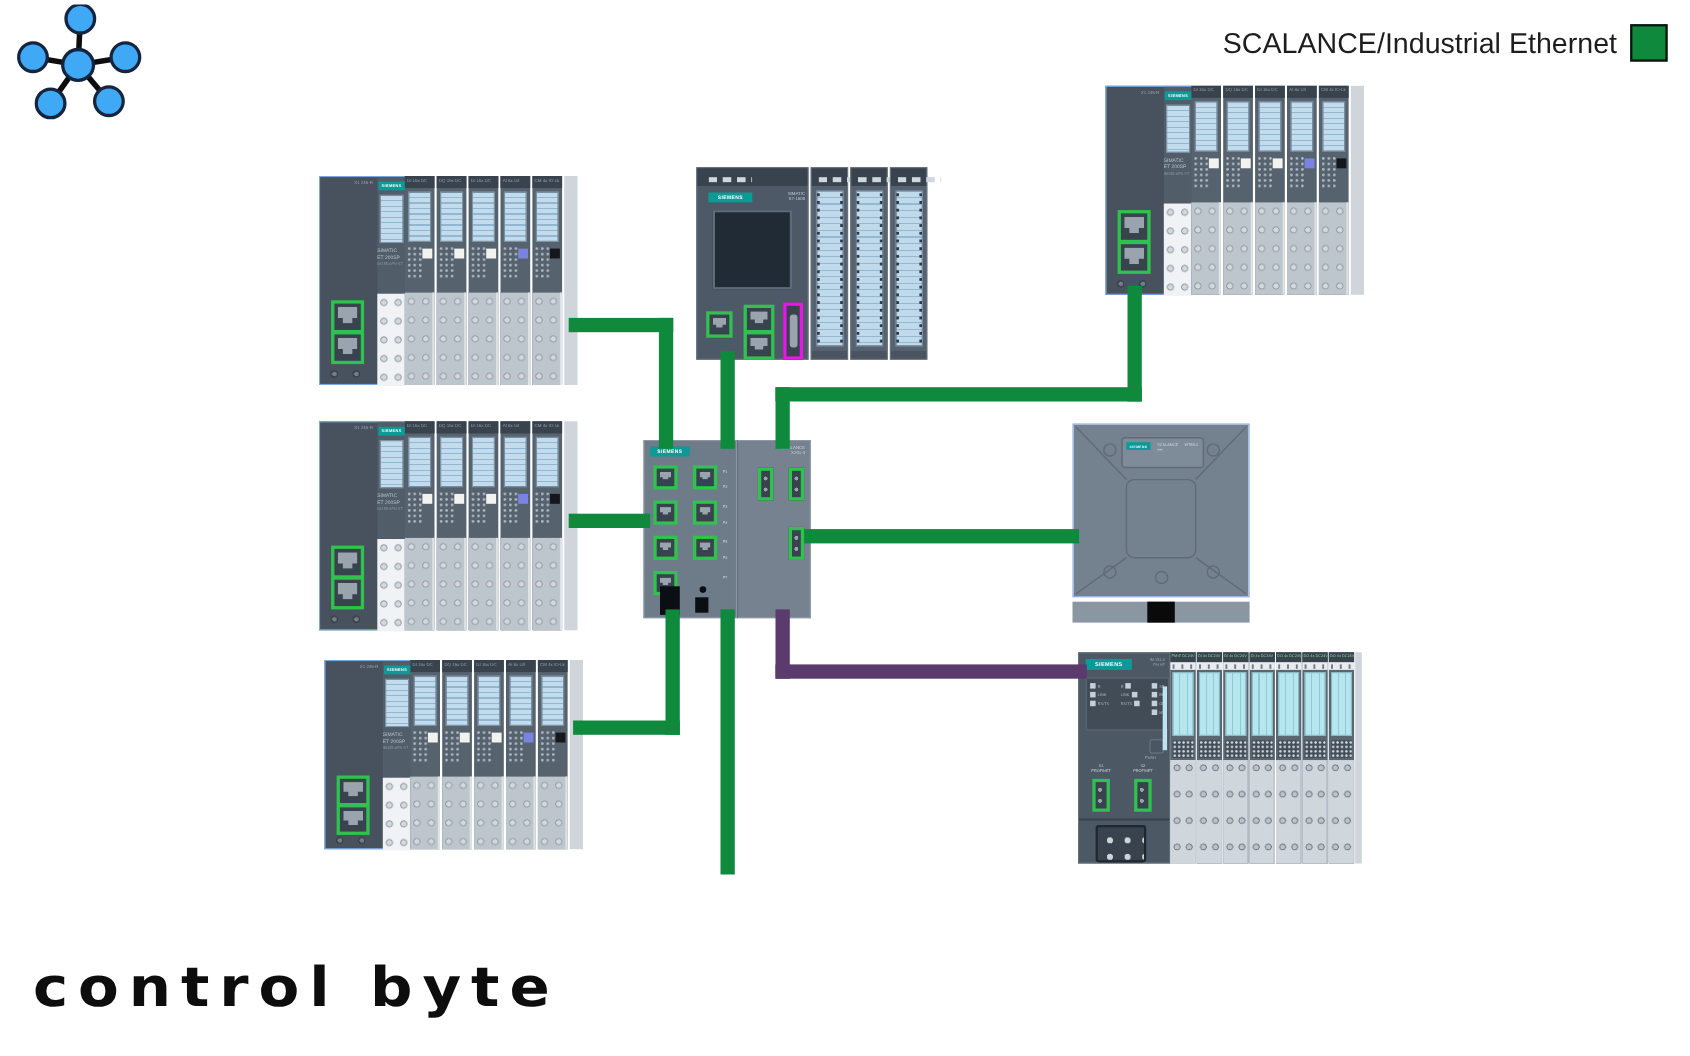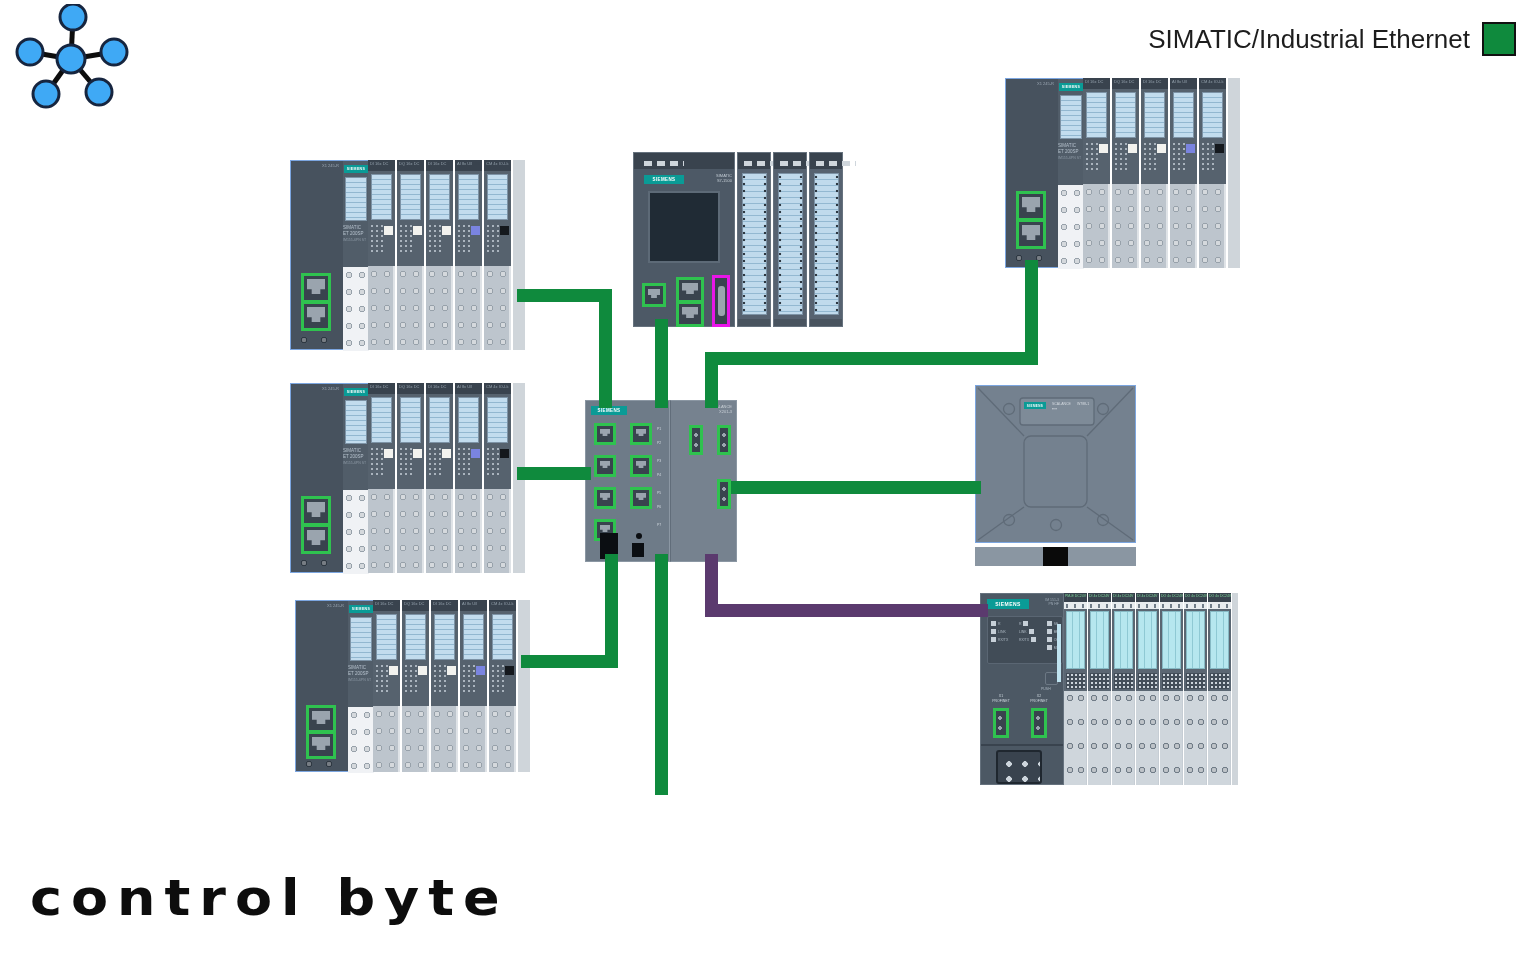--- a/index.html
+++ b/index.html
@@ -145,21 +145,21 @@
           <circle cx="59" cy="13" r="13"></circle>
           <circle cx="16" cy="48" r="13"></circle>
         <circle cx="100" cy="48" r="13"></circle>
           <circle cx="32" cy="90" r="13"></circle>
           <circle cx="85" cy="88" r="13"></circle>
       </g>
     </svg>
   </div>
 
   <div class="legend">
-    <span class="legend-label">SIMATIC/Industrial Ethernet</span>
+    <span class="legend-label">SCALANCE/Industrial Ethernet</span>
     <span class="legend-swatch"></span>
   </div>
 
   <div class="line green" style="left:517px;top:289px;width:95px;height:13px"></div>
   <div class="line green" style="left:599px;top:289px;width:13px;height:119px"></div>
   <div class="line green" style="left:517px;top:467px;width:74px;height:13px"></div>
   <div class="line green" style="left:521px;top:655px;width:97px;height:13px"></div>
   <div class="line green" style="left:605px;top:554px;width:13px;height:114px"></div>
   <div class="line green" style="left:655px;top:319px;width:13px;height:89px"></div>
   <div class="line green" style="left:655px;top:554px;width:13px;height:241px"></div>

